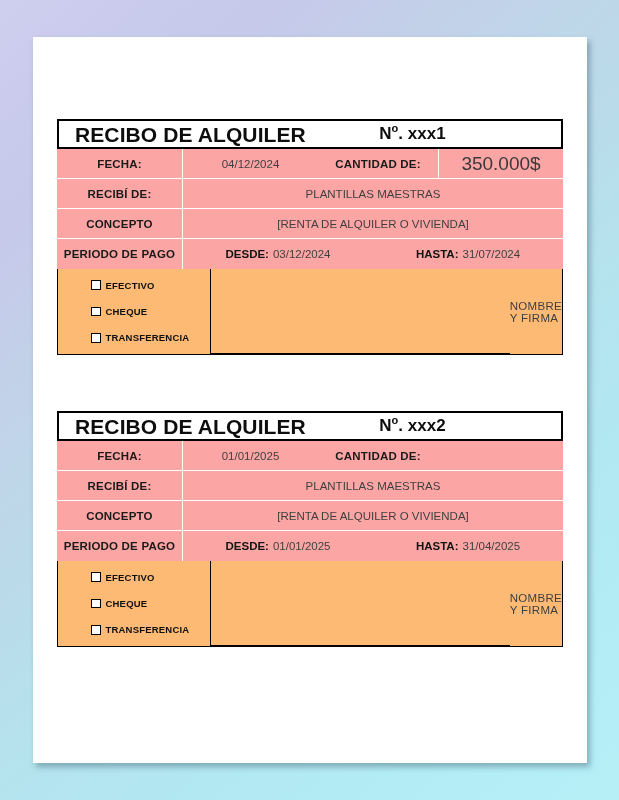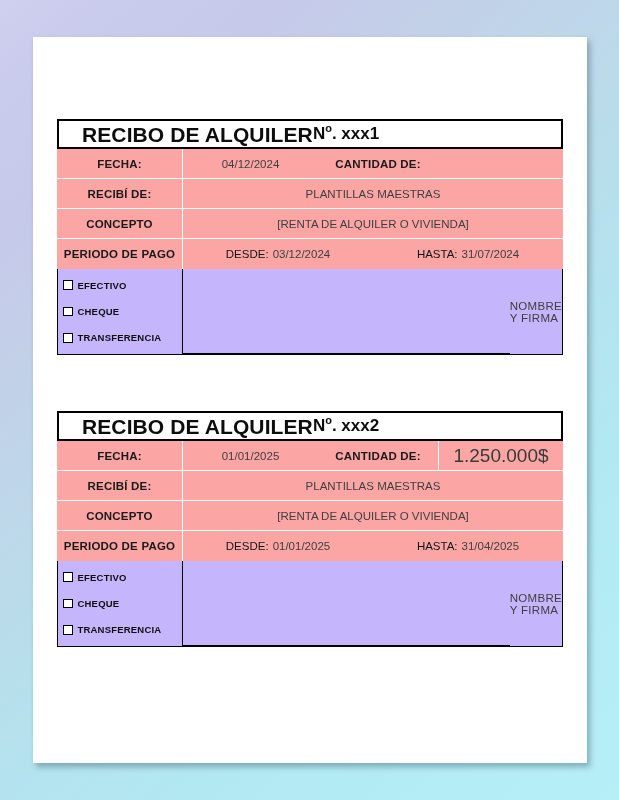--- a/index.html
+++ b/index.html
@@ -54,30 +54,31 @@
   .title-bar {
     display: flex;
     align-items: center;
     border: 2px solid #000000;
     height: 30px;
     box-sizing: border-box;
     background: #ffffff;
   }
   .title-main {
     flex: 0 0 auto;
-    padding-left: 23px;
+    padding-left: 16px;
     font-size: 21px;
     font-weight: bold;
     letter-spacing: 0.1px;
     color: #0d0d0d;
     line-height: 1;
     white-space: nowrap;
   }
   .title-num {
     flex: 1 1 auto;
+    text-align: center;
     padding-right: 42px;
     font-size: 17px;
     font-weight: bold;
     color: #0d0d0d;
     white-space: nowrap;
   }
   .title-num .sup {
     font-size: 11px;
     vertical-align: super;
     line-height: 0;
@@ -157,31 +158,32 @@
     font-size: 11.5px;
     height: 100%;
     display: flex;
     align-items: center;
     justify-content: center;
     color: #3f3f3f;
   }
   .period-half b {
     color: #141414;
     margin-right: 4px;
-    font-weight: normal;
+    font-weight: bold;
   }
 
   
   .pay-block {
     display: flex;
     border: 1.3px solid #000000;
     border-top: none;
     box-sizing: border-box;
     height: 86px;
-    background: #c4b5fd;
+    background: #fdba74;
+    padding-left: 28px;
   }
   .methods {
     flex: 0 0 125px;
     border-right: 1.3px solid #000000;
     box-sizing: border-box;
     display: flex;
     flex-direction: column;
     justify-content: space-around;
     padding: 3px 0 3px 5px;
   }
@@ -233,20 +235,21 @@
         <div class="title-main">RECIBO DE ALQUILER</div>
         <div class="title-num"><span>N</span><span class="sup">o</span><span>.</span>&nbsp;<span>xxx1</span></div>
       </div>
 
       <div class="rows">
 
         <div class="row">
           <div class="cell-label">FECHA:</div>
           <div class="cell-val cell-date">04/12/2024</div>
           <div class="cell-cant-label">CANTIDAD DE:</div>
+          <div class="cell-amount">350.000$</div>
         </div>
 
         <div class="row">
           <div class="cell-label">RECIBÍ DE:</div>
           <div class="cell-val">PLANTILLAS MAESTRAS</div>
         </div>
 
         <div class="row">
           <div class="cell-label">CONCEPTO</div>
           <div class="cell-val">[RENTA DE ALQUILER O VIVIENDA]</div>
@@ -295,21 +298,20 @@
         <div class="title-main">RECIBO DE ALQUILER</div>
         <div class="title-num"><span>N</span><span class="sup">o</span><span>.</span>&nbsp;<span>xxx2</span></div>
       </div>
 
       <div class="rows">
 
         <div class="row">
           <div class="cell-label">FECHA:</div>
           <div class="cell-val cell-date">01/01/2025</div>
           <div class="cell-cant-label">CANTIDAD DE:</div>
-          <div class="cell-amount">1.250.000$</div>
         </div>
 
         <div class="row">
           <div class="cell-label">RECIBÍ DE:</div>
           <div class="cell-val">PLANTILLAS MAESTRAS</div>
         </div>
 
         <div class="row">
           <div class="cell-label">CONCEPTO</div>
           <div class="cell-val">[RENTA DE ALQUILER O VIVIENDA]</div>

